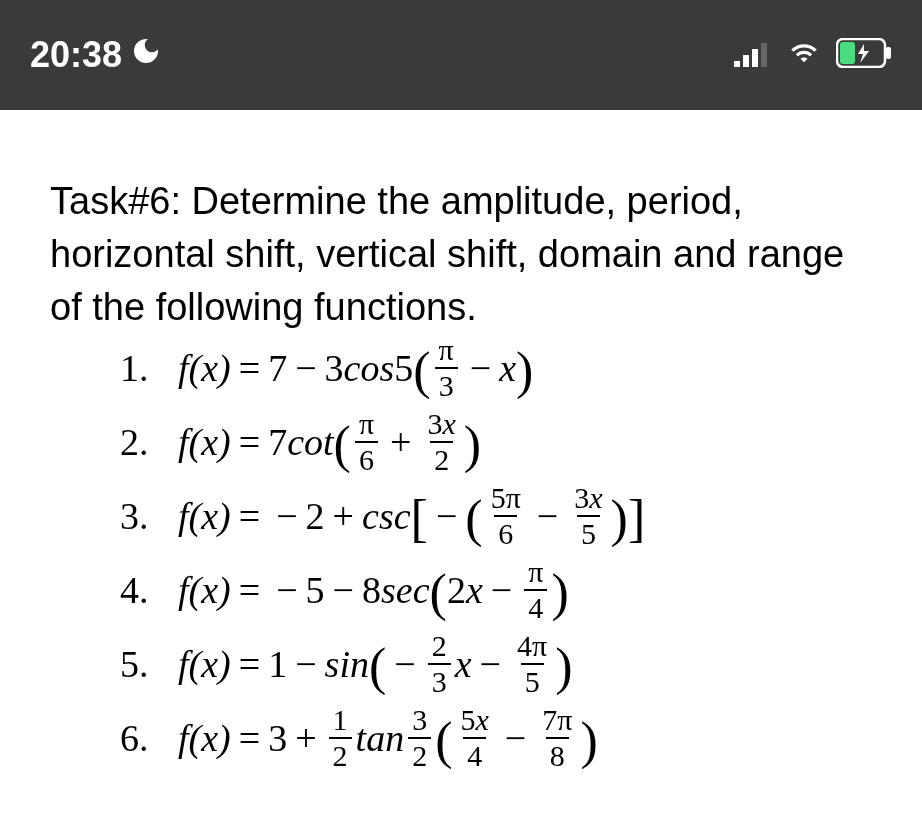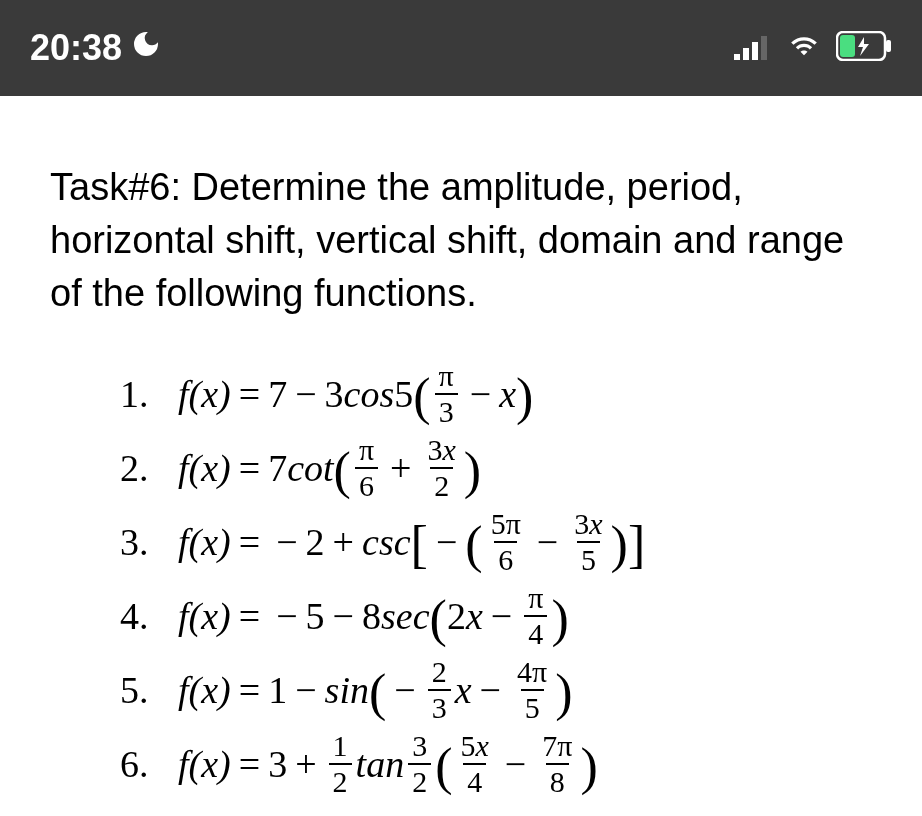--- a/index.html
+++ b/index.html
@@ -10,21 +10,21 @@
     body {
       width: 922px;
       height: 816px;
       font-family: -apple-system, BlinkMacSystemFont, 'Segoe UI', Arial, sans-serif;
       background: #ffffff;
       overflow: hidden;
     }
     .status-bar {
       background: #3a3a3a;
       color: #ffffff;
-      height: 96px;
+      height: 110px;
       display: flex;
       justify-content: space-between;
       align-items: center;
       padding: 0 30px;
     }
     .status-left {
       display: flex;
       align-items: center;
       gap: 8px;
       font-size: 36px;
@@ -35,21 +35,20 @@
       align-items: center;
       gap: 14px;
     }
     .content {
       padding: 65px 50px 40px 50px;
     }
     .task-description {
       font-size: 38px;
       color: #000000;
       line-height: 1.4;
-      margin-bottom: 40px;
     }
     .problem-list {
       padding-left: 70px;
     }
     .problem-item {
       font-size: 38px;
       color: #000000;
       margin-bottom: 8px;
       display: flex;
       align-items: center;

